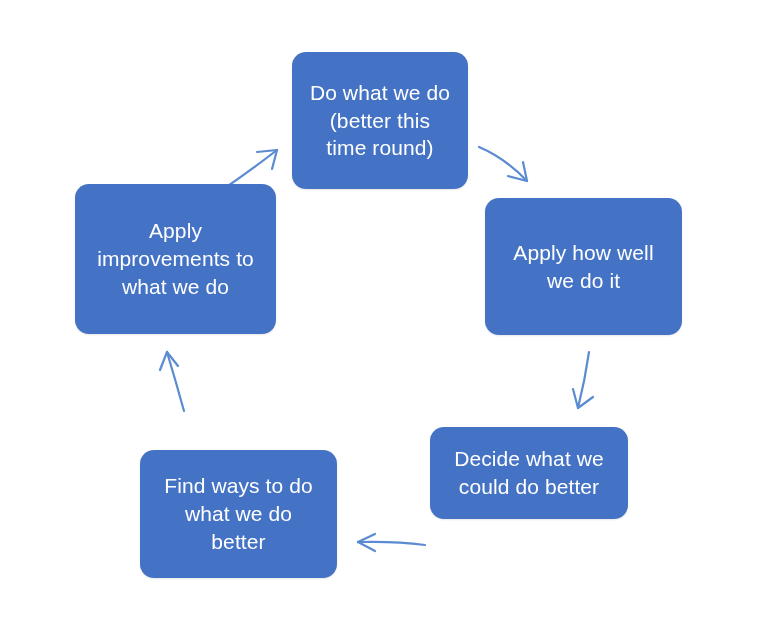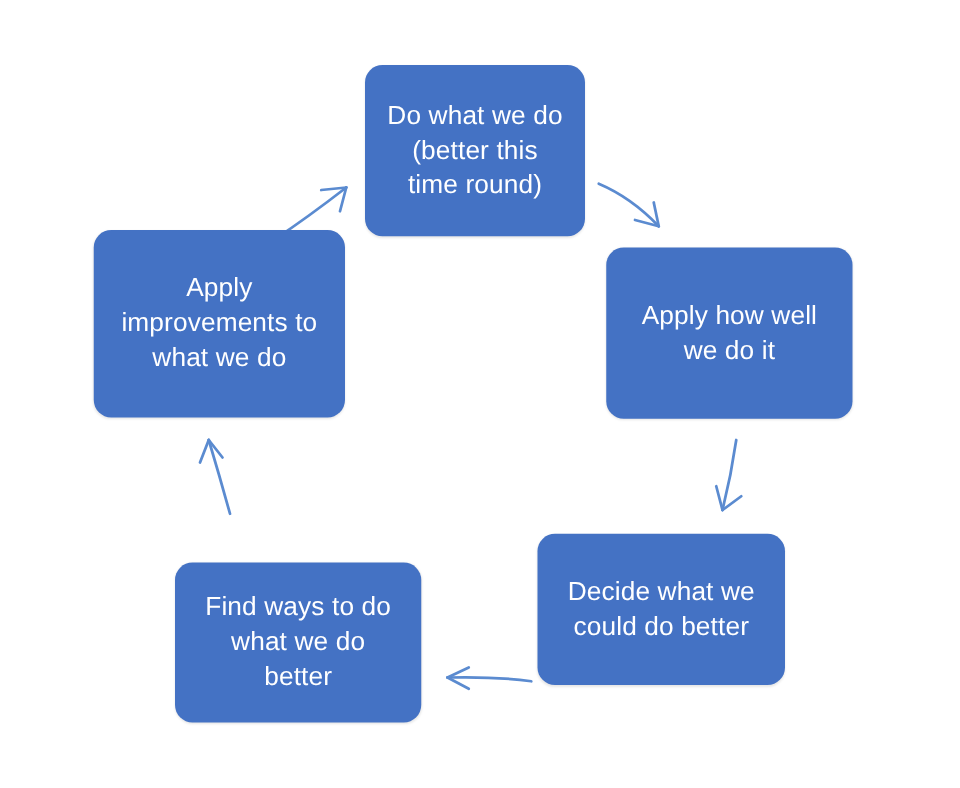--- a/index.html
+++ b/index.html
@@ -43,21 +43,21 @@
     box-shadow: 0 1px 2px rgba(0,0,0,0.10);
   }
   .cycle-node .node-label {
     display: block;
     width: 100%;
     white-space: pre-line;
   }
   
   #node-do-what-we-do    { left: 292px; top: 52px;  width: 176px; height: 137px; }
   #node-record-how-well  { left: 485px; top: 198px; width: 197px; height: 137px; }
-  #node-decide-better    { left: 430px; top: 427px; width: 198px; height: 121px; justify-content: flex-end; }
+  #node-decide-better    { left: 430px; top: 427px; width: 198px; height: 92px; justify-content: flex-end; }
   #node-find-ways        { left: 140px; top: 426px; width: 197px; height: 128px; margin-top: 24px; }
   #node-apply-improve    { left: 75px;  top: 184px; width: 201px; height: 150px; }
 </style>
 </head>
 <body>
 
 <div id="diagram-canvas">
 
   <svg class="arrow-layer" viewBox="0 0 768 630" width="768" height="630" xmlns="http://www.w3.org/2000/svg">
 

